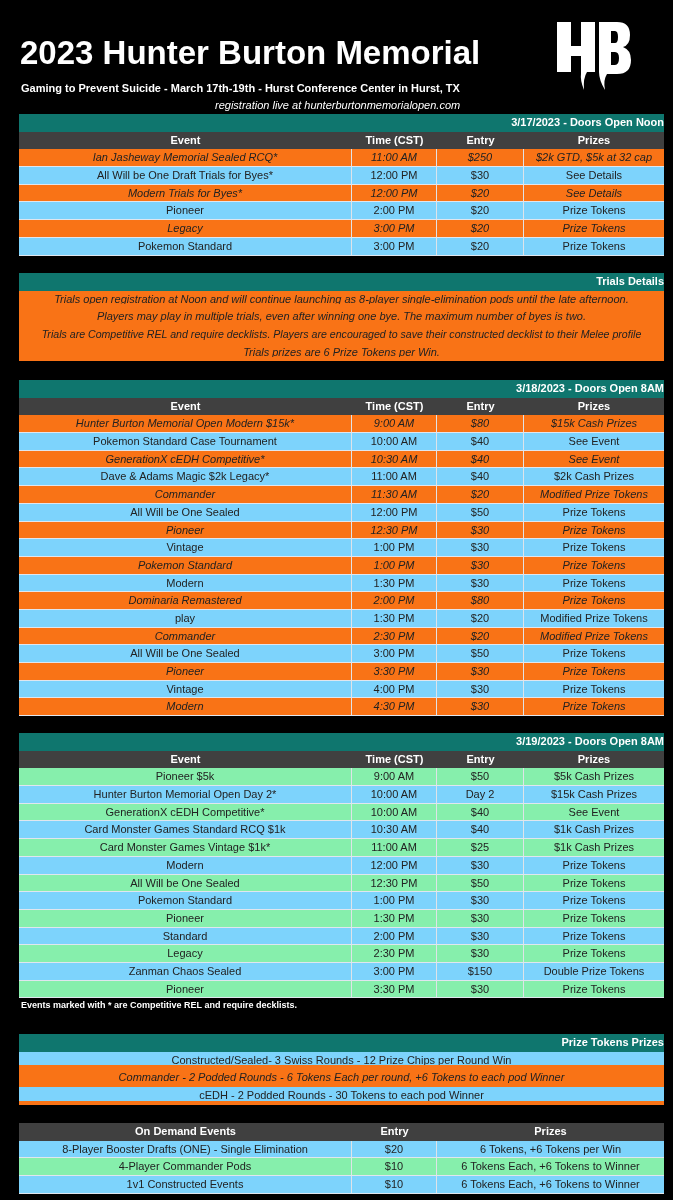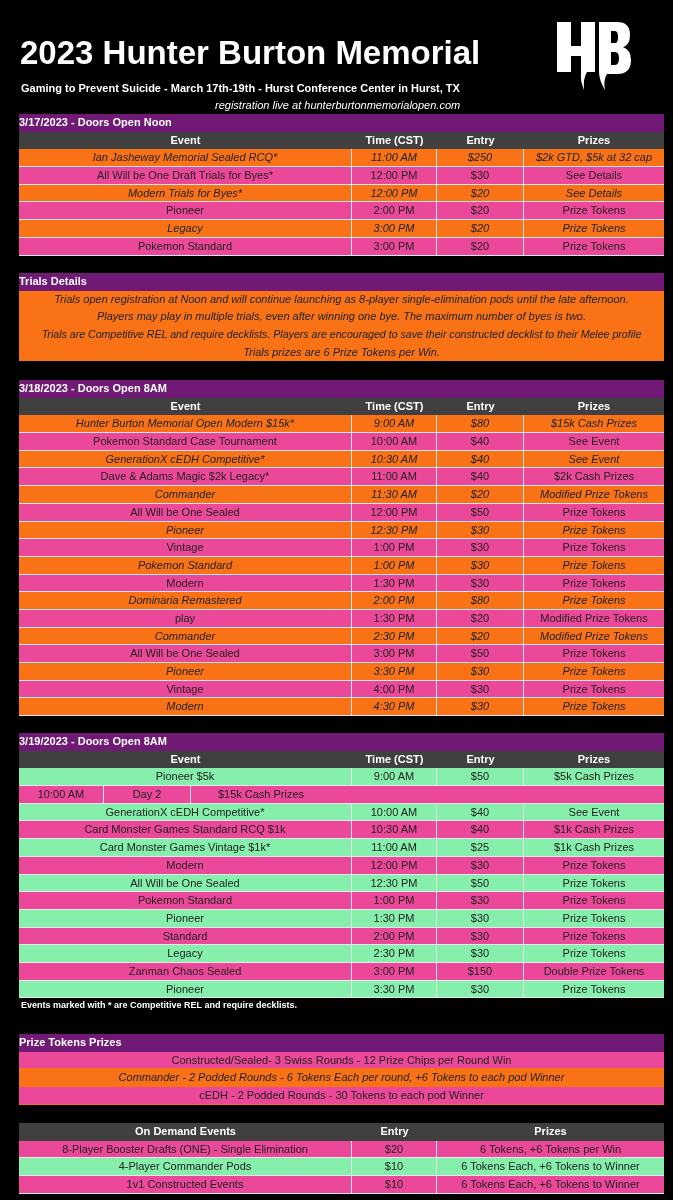--- a/index.html
+++ b/index.html
@@ -49,25 +49,25 @@
       top: 18px;
       width: 80px;
       height: 75px;
     }
     .section {
       position: absolute;
       left: 19px;
       width: 645px;
     }
     .hdr {
-      background: #701a75;
+      background: #0f766e;
       color: #ffffff;
       font-weight: bold;
       font-size: 11px;
-      text-align: left;
+      text-align: right;
       height: 17.7px;
       line-height: 17.7px;
       white-space: nowrap;
     }
     .row {
       display: flex;
       height: 17.7px;
       line-height: 17.7px;
       font-size: 11px;
       color: #222;
@@ -90,31 +90,31 @@
     .row.hrow .cell { border-right: none; }
     .cell:last-child { border-right: none; }
     .c-event { width: 333px; }
     .c-time { width: 85px; }
     .c-entry { width: 87px; }
     .c-prize { width: 140px; }
     .od-event { width: 333px; }
     .od-entry { width: 85px; }
     .od-prize { width: 227px; }
     .bg-white { background: #f97316; font-style: italic; }
-    .bg-blue { background: #ec4899; }
+    .bg-blue { background: #7dd3fc; }
     .bg-gray { background: #86efac; }
     .textrow {
       height: 17.7px;
       line-height: 17.7px;
       font-size: 11px;
       text-align: center;
       white-space: nowrap;
       overflow: hidden;
       color: #222;
-      border-bottom: 1px solid #f97316;
+      border-bottom: 4px solid #f97316;
       box-sizing: border-box;
     }
     .footnote {
       position: absolute;
       left: 21px;
       top: 1000px;
       font-size: 9px;
       font-weight: bold;
       color: #ffffff;
       white-space: nowrap;
@@ -307,20 +307,21 @@
     <div class="cell c-entry">Entry</div>
     <div class="cell c-prize">Prizes</div>
   </div>
   <div class="row bg-gray">
       <div class="cell c-event">Pioneer $5k</div>
       <div class="cell c-time">9:00 AM</div>
       <div class="cell c-entry">$50</div>
       <div class="cell c-prize">$5k Cash Prizes</div>
     </div>
   <div class="row bg-blue">
+      <div class="cell c-event">Hunter Burton Memorial Open Day 2*</div>
       <div class="cell c-time">10:00 AM</div>
       <div class="cell c-entry">Day 2</div>
       <div class="cell c-prize">$15k Cash Prizes</div>
     </div>
   <div class="row bg-gray">
       <div class="cell c-event">GenerationX cEDH Competitive*</div>
       <div class="cell c-time">10:00 AM</div>
       <div class="cell c-entry">$40</div>
       <div class="cell c-prize">See Event</div>
     </div>

